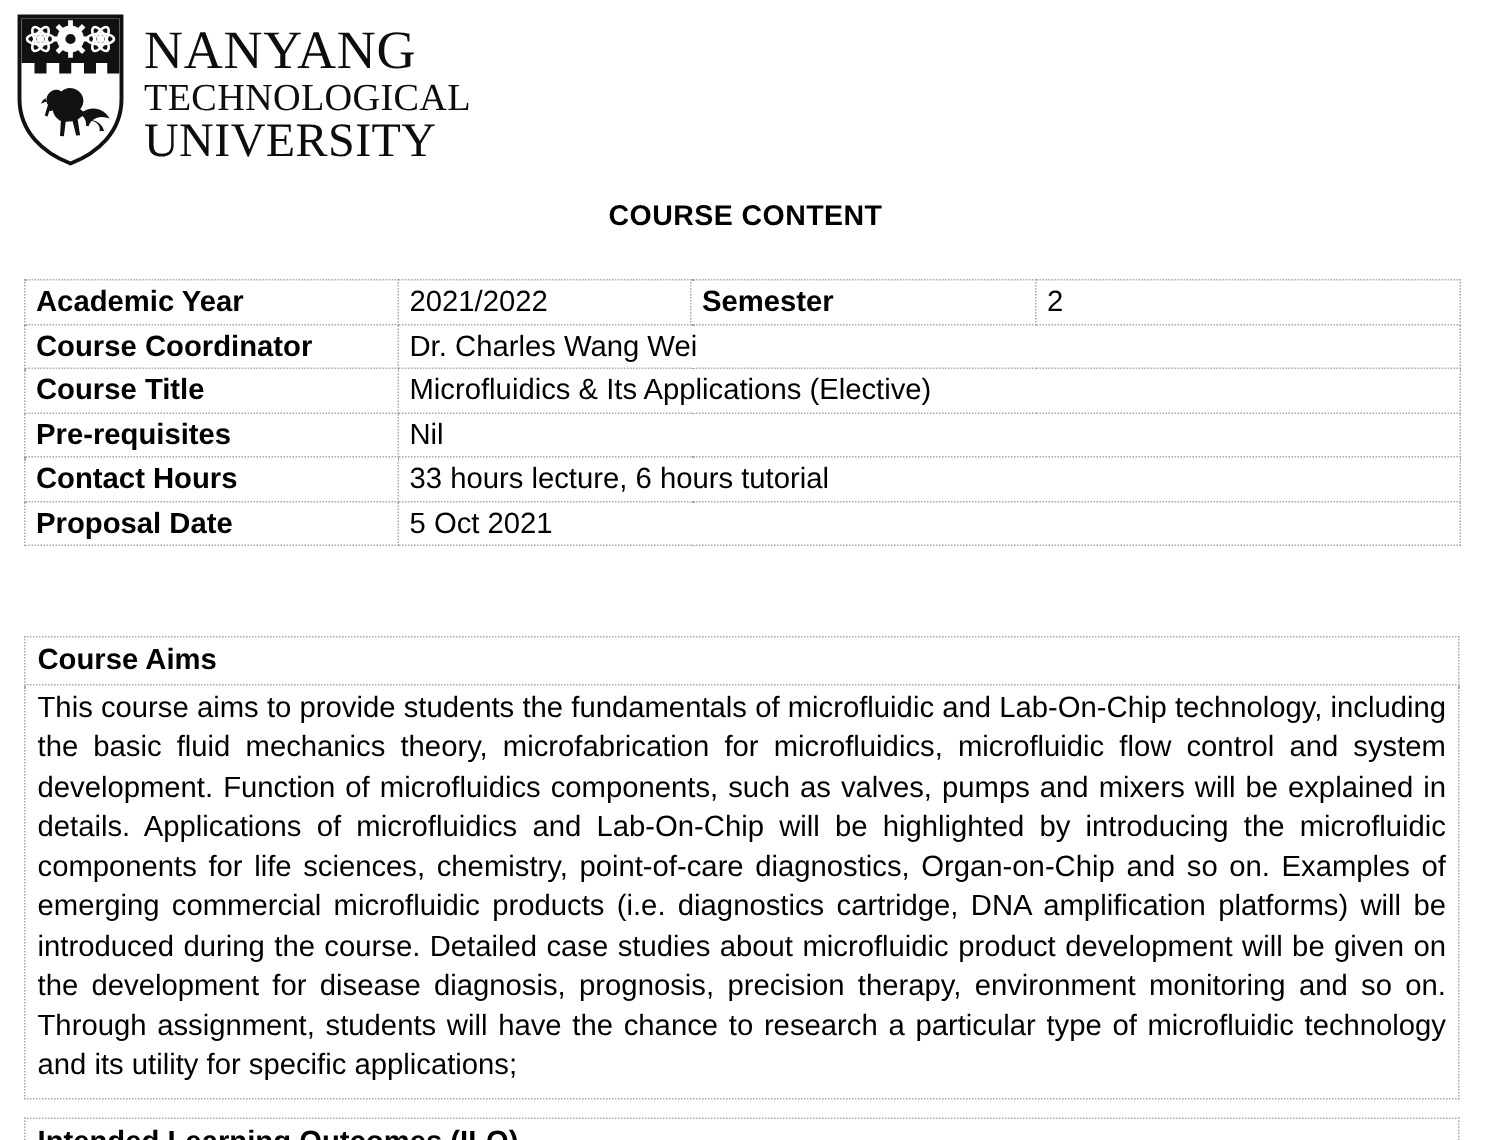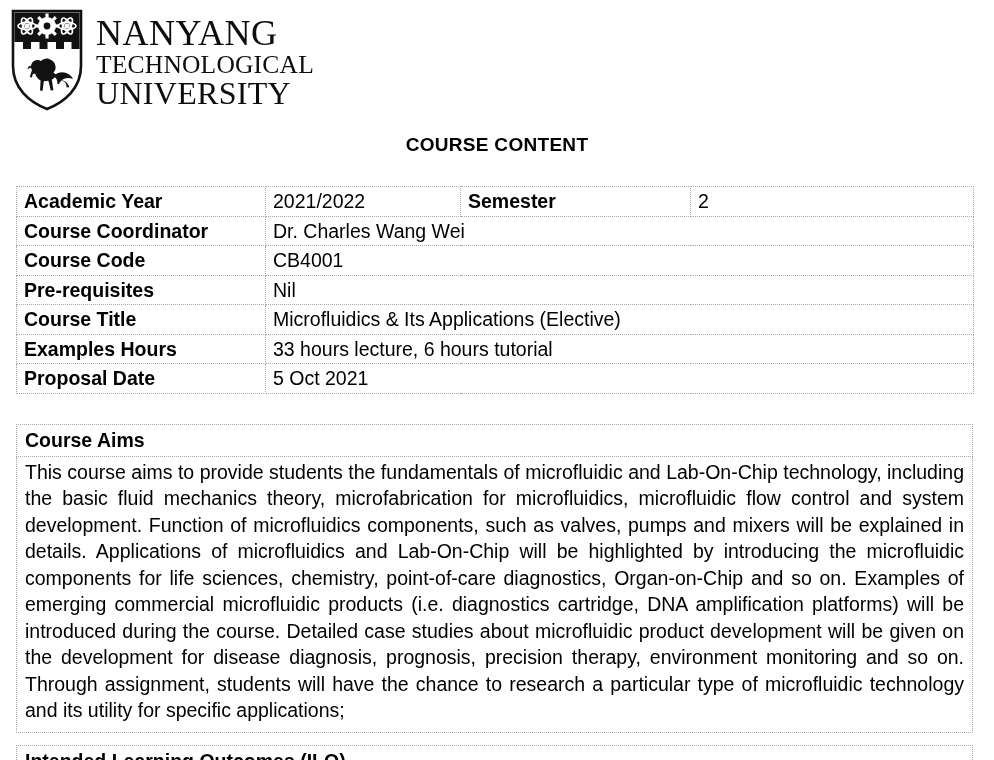--- a/index.html
+++ b/index.html
@@ -214,33 +214,29 @@
       <td class="lbl">Academic Year</td>
       <td>2021/2022</td>
       <td class="lbl">Semester</td>
       <td>2</td>
     </tr>
     <tr>
       <td class="lbl">Course Coordinator</td>
       <td colspan="3">Dr. Charles Wang Wei</td>
     </tr>
     <tr>
-      <td class="lbl">Course Code</td>
-      <td colspan="3">CB4001</td>
+      <td class="lbl">Course Title</td>
+      <td colspan="3">Microfluidics &amp; Its Applications (Elective)</td>
     </tr>
     <tr>
       <td class="lbl">Pre-requisites</td>
       <td colspan="3">Nil</td>
     </tr>
     <tr>
-      <td class="lbl">Course Title</td>
-      <td colspan="3">Microfluidics &amp; Its Applications (Elective)</td>
-    </tr>
-    <tr>
-      <td class="lbl">Examples Hours</td>
+      <td class="lbl">Contact Hours</td>
       <td colspan="3">33 hours lecture, 6 hours tutorial</td>
     </tr>
     <tr>
       <td class="lbl">Proposal Date</td>
       <td colspan="3">5 Oct 2021</td>
     </tr>
   </tbody>
 </table>
 
 <table class="doc-table" id="aims-table">

